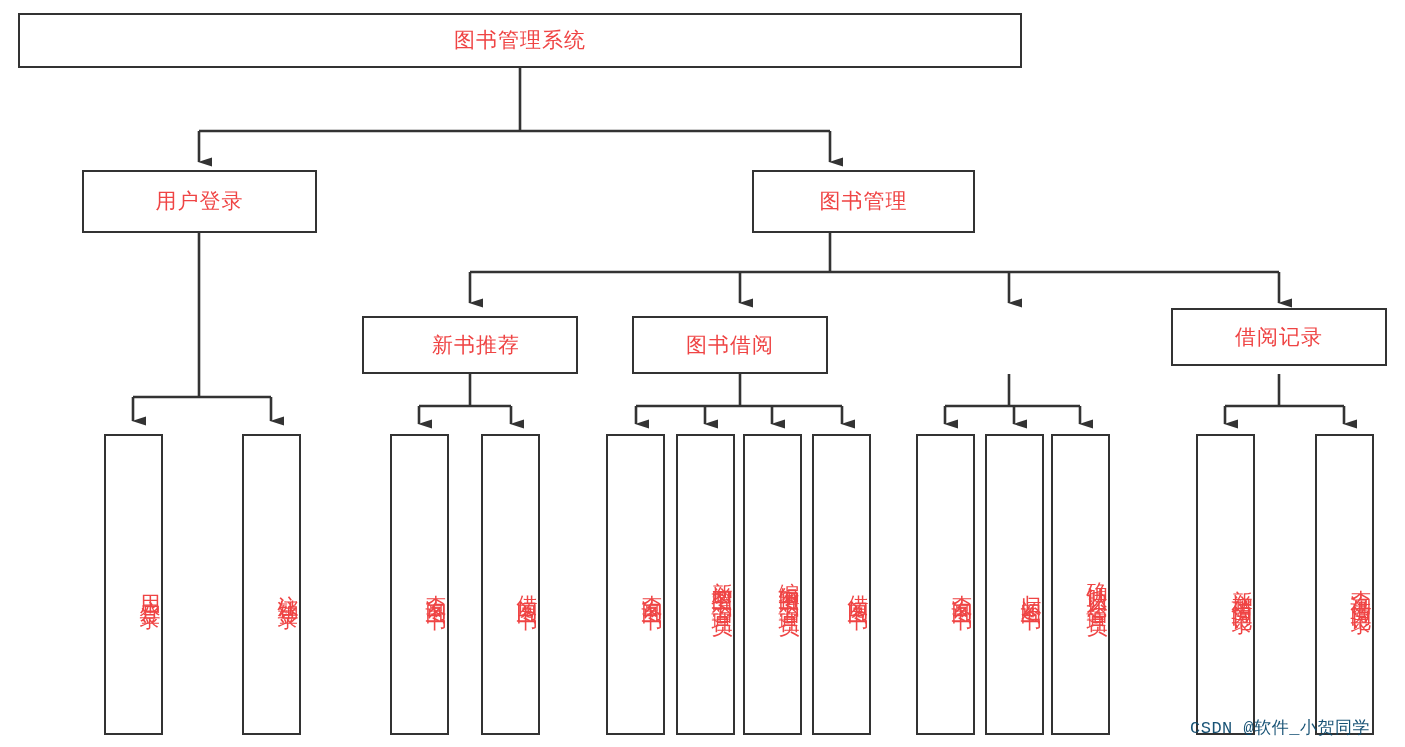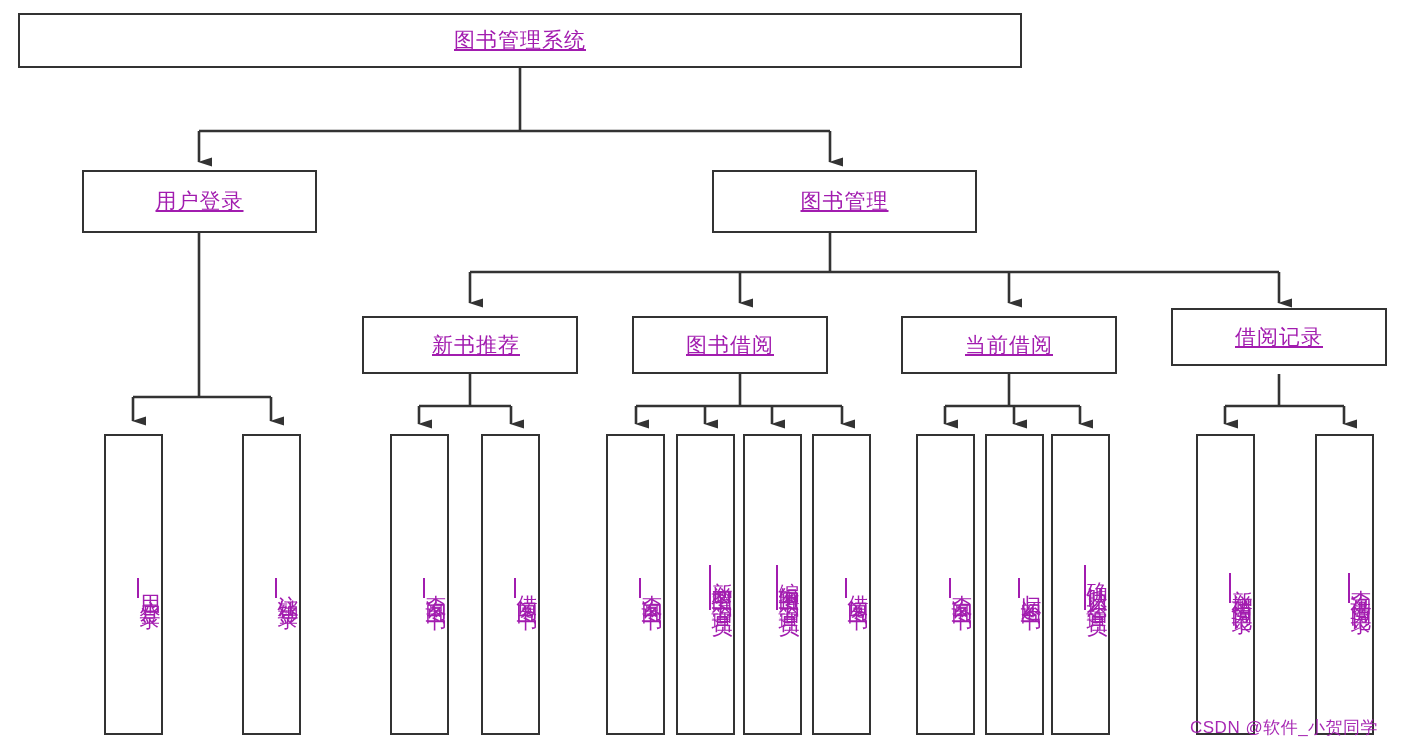--- a/index.html
+++ b/index.html
@@ -27,23 +27,22 @@
     pointer-events: none;
   }
   .node {
     position: absolute;
     box-sizing: border-box;
     background: #ffffff;
     border: 2.5px solid #333333;
     display: flex;
     align-items: center;
     justify-content: center;
-    color: #a21caf;
+    color: #ef4444;
     z-index: 2;
-    text-decoration: underline;
   }
   .node.horiz {
     font-size: 21px;
     letter-spacing: 1px;
     text-align: center;
     line-height: 1.25;
   }
   .node.vert {
     writing-mode: vertical-rl;
     text-orientation: upright;
@@ -54,26 +53,27 @@
     padding-top: 6px;
     line-height: 1.0;
   }
   .node.vert .vlabel {
     writing-mode: vertical-rl;
     text-orientation: upright;
     white-space: nowrap;
   }
   .watermark {
     position: absolute;
-    color: #a21caf;
+    color: #0c4a6e;
     font-size: 17px;
     letter-spacing: 0.5px;
     z-index: 5;
     white-space: nowrap;
     opacity: 0.95;
+    font-family: Liberation Mono, monospace;
   }
 </style>
 </head>
 <body>
 
 <div id="canvas">
 
   <svg id="edges" viewBox="0 0 1405 747" xmlns="http://www.w3.org/2000/svg">
     <defs>
       <marker id="arrow" viewBox="0 0 12 14" refX="5.5" refY="13" markerWidth="12" markerHeight="14" orient="auto-start-reverse" markerUnits="userSpaceOnUse">
@@ -127,35 +127,32 @@
   </svg>
 
   <div class="node horiz" style="left:18px; top:13px; width:1004px; height:55px;">
     <span>图书管理系统</span>
   </div>
 
   <div class="node horiz" style="left:82px; top:170px; width:235px; height:63px;">
     <span>用户登录</span>
   </div>
 
-  <div class="node horiz" style="left:712px; top:170px; width:265px; height:63px;">
+  <div class="node horiz" style="left:752px; top:170px; width:223px; height:63px;">
     <span>图书管理</span>
   </div>
 
   <div class="node horiz" style="left:362px; top:316px; width:216px; height:58px;padding-left:12px;">
     <span>新书推荐</span>
   </div>
 
   <div class="node horiz" style="left:632px; top:316px; width:196px; height:58px;">
     <span>图书借阅</span>
   </div>
 
-  <div class="node horiz" style="left:901px; top:316px; width:216px; height:58px;">
-    <span>当前借阅</span>
-  </div>
 
   <div class="node horiz" style="left:1171px; top:308px; width:216px; height:58px;">
     <span>借阅记录</span>
   </div>
 
   <div class="node vert" style="left:104px; top:434px; width:59px; height:301px;">
     <span class="vlabel">用户登录</span>
   </div>
 
   <div class="node vert" style="left:242px; top:434px; width:59px; height:301px;">

